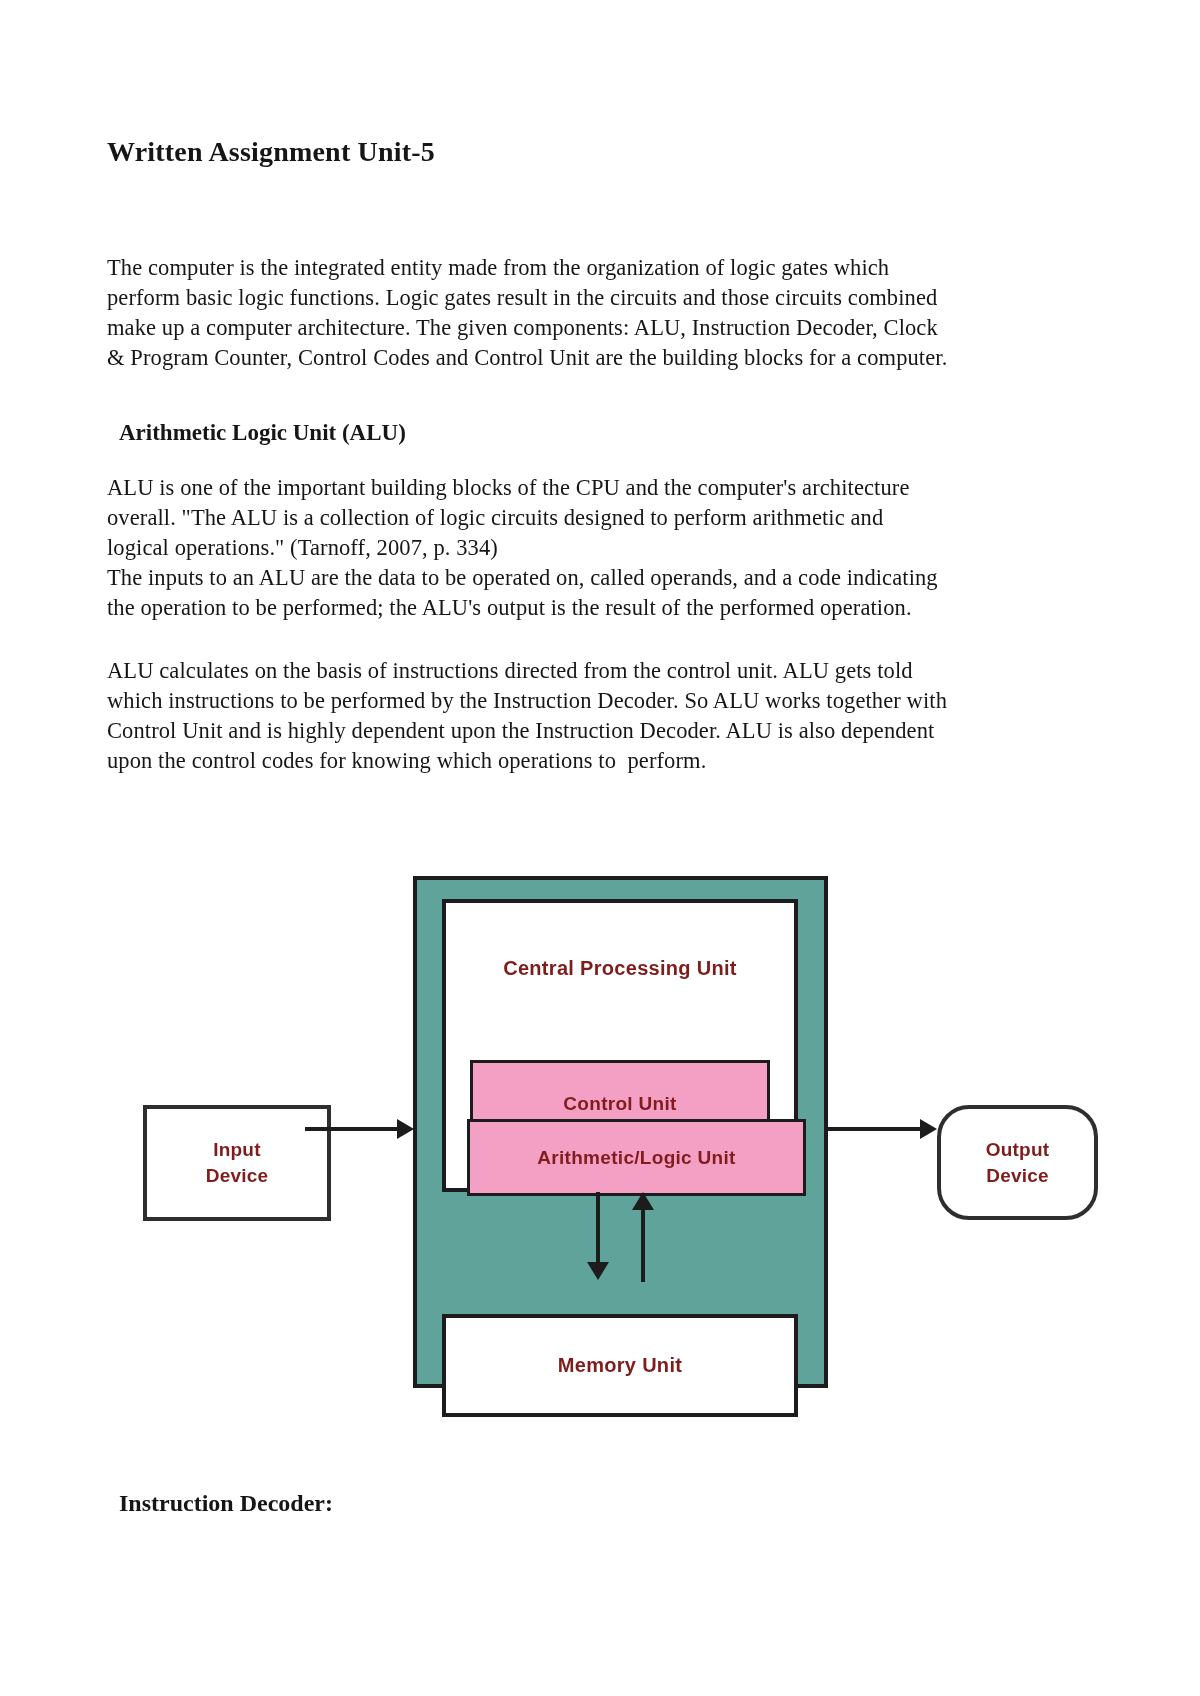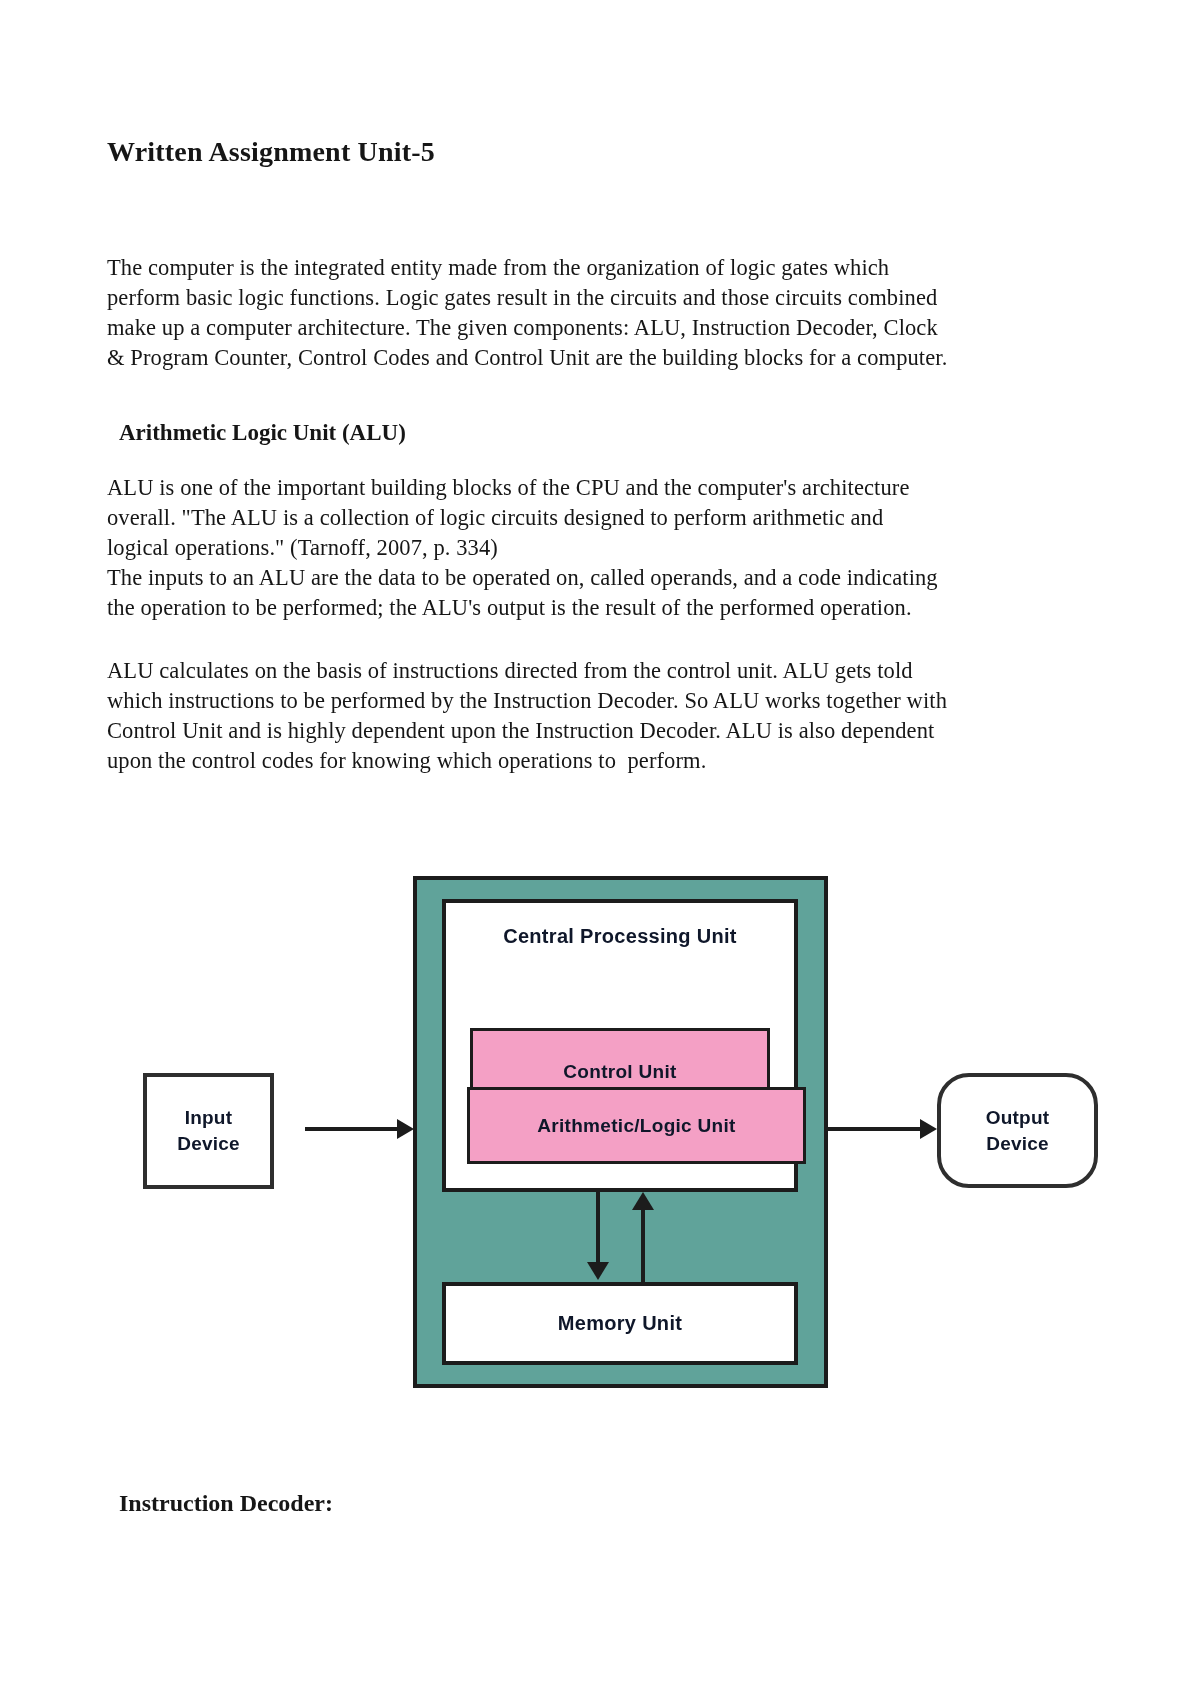--- a/index.html
+++ b/index.html
@@ -48,54 +48,55 @@
     border:4px solid var(--ink,#1c1c1c);
   }
   .cpu-box{
     left:442px; top:899px; width:356px; height:293px;
     background:#ffffff;
     border:4px solid var(--ink,#1c1c1c);
   }
   .diagram-label{
     font-family:"Liberation Sans", sans-serif;
     font-weight:bold;
-    color:#0f172a;
+    color:#7f1d1d;
+    margin-top:32px;
   }
   .cpu-title{
     left:442px; top:925px; width:356px;
     text-align:center;
     font-size:20px;
     letter-spacing:0.3px;
   }
   .pink-box{
     background:var(--pink,#f4a0c5);
     border:3px solid var(--ink,#1c1c1c);
     display:flex; align-items:center; justify-content:center;
     font-size:19px;
     letter-spacing:0.3px;
   }
   .control-box{left:470px; top:1028px; width:300px; height:87px;}
   .alu-box{left:467px; top:1087px; width:339px; height:77px;}
   .memory-box{
-    left:442px; top:1282px; width:356px; height:83px;
+    left:442px; top:1282px; width:356px; height:103px;
     background:#ffffff;
     border:4px solid var(--ink,#1c1c1c);
     display:flex; align-items:center; justify-content:center;
     font-size:20px;
     letter-spacing:0.3px;
   }
   .device-box{
     background:#ffffff;
     border:4px solid #2e2e2e;
     display:flex; flex-direction:column; align-items:center; justify-content:center;
     font-size:19px;
     line-height:26px;
     letter-spacing:0.2px;
   }
-  .input-box{left:143px; top:1073px; width:131px; height:116px;}
+  .input-box{left:143px; top:1073px; width:188px; height:116px;}
   .output-box{left:937px; top:1073px; width:161px; height:115px;border-radius:32px;}
 
   .h-line{background:var(--ink,#1c1c1c); height:4px;}
   .v-line{background:var(--ink,#1c1c1c); width:4px;}
   .head-right{
     width:0; height:0;
     border-top:10px solid transparent;
     border-bottom:10px solid transparent;
     border-left:17px solid var(--ink,#1c1c1c);
   }

